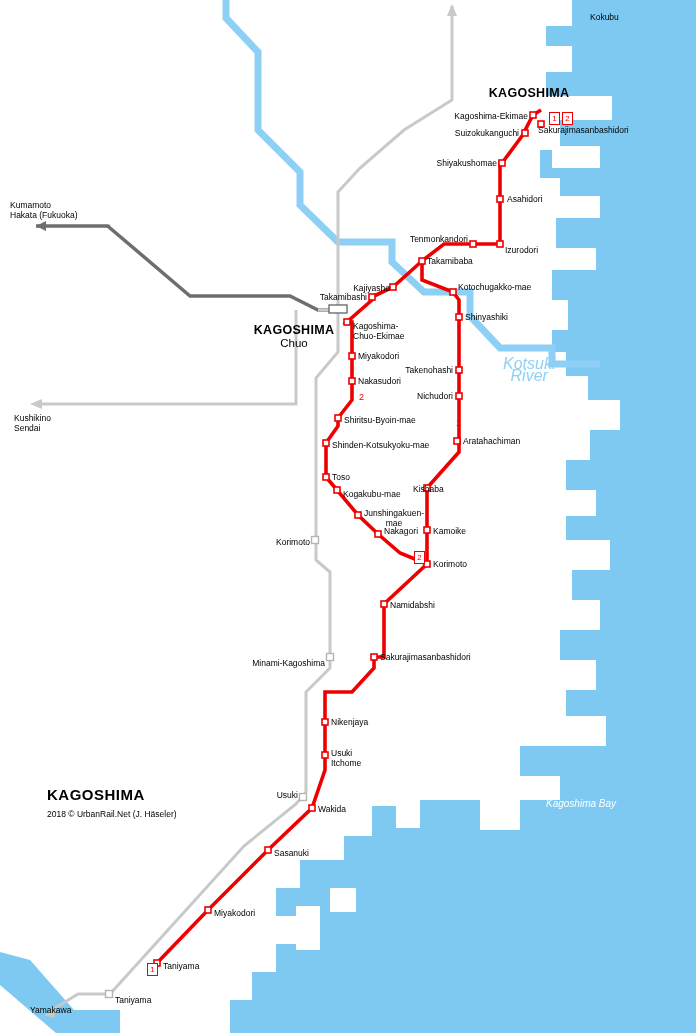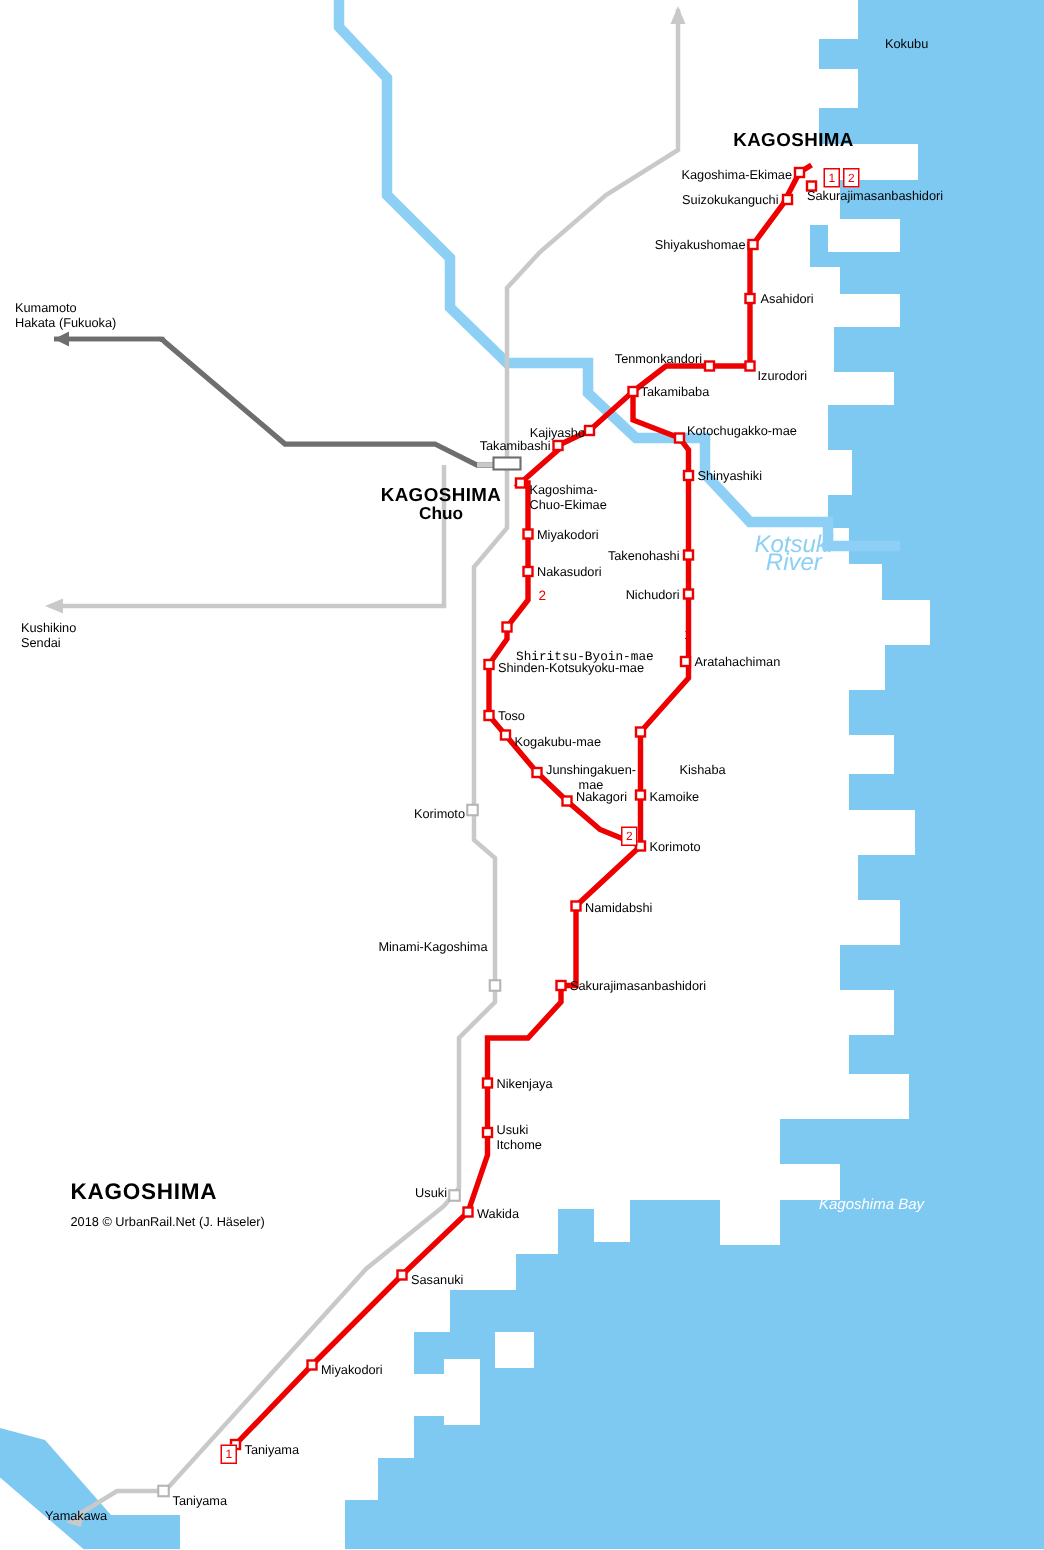--- a/index.html
+++ b/index.html
@@ -3,21 +3,21 @@
 <meta charset="utf-8">
 <style>
   html,body{margin:0;padding:0;background:#ffffff;}
   body{font-family:"Liberation Sans", sans-serif;}
   #map{position:relative;width:696px;height:1033px;overflow:hidden;background:#ffffff;}
   #map svg{position:absolute;top:0;left:0;}
   .lbl{position:absolute;font-family:"Liberation Sans", sans-serif;font-size:8.5px;color:#000;white-space:nowrap;line-height:10px;}
   .lbl.r{transform:translate(-100%,0);}
   .lbl.c{transform:translate(-50%,0);}
   .big{font-size:12.5px;font-weight:bold;letter-spacing:.3px;}
-  .bigc{font-size:11.5px;font-weight:bold;text-align:left;line-height:13px;}
+  .bigc{font-size:11.5px;font-weight:normal;text-align:left;line-height:13px;}
   .water-lbl{position:absolute;font-style:italic;font-size:10px;color:#ffffff;white-space:nowrap;line-height:12px;}
   .river-lbl{position:absolute;font-style:italic;font-size:16px;color:#8ed0f5;white-space:nowrap;line-height:12px;text-align:center;}
   .linenum{position:absolute;font-size:9px;color:#ee0000;font-weight:normal;}
   .boxnum{position:absolute;width:9px;height:11px;border:1.2px solid #ee0000;color:#ee0000;font-size:8px;line-height:11px;text-align:center;background:#fff;}
   
   #legend{position:absolute;left:47px;top:786px;width:145px;}
   #legend .ltitle{font-size:15px;font-weight:bold;letter-spacing:.5px;color:#000;margin-bottom:4px;}
   #legend .lbox{border:1px solid #333;padding:5px 7px 5px 7px;background:#fff;}
   #legend .lrow{display:flex;align-items:center;height:13px;}
   #legend .lswatch{width:28px;height:3px;margin-right:8px;flex:0 0 28px;}
@@ -154,62 +154,62 @@
       <div class="lbl" style="left: 427px; top: 256px;">Takamibaba</div>
       <div class="lbl r" style="left: 390px; top: 283px;">Kajiyasho</div>
       <div class="lbl r" style="left: 367px; top: 292px;">Takamibashi</div>
       <div class="lbl" style="left: 458px; top: 282px;">Kotochugakko-mae</div>
       <div class="lbl" style="left: 465px; top: 312px;">Shinyashiki</div>
       <div class="lbl" style="left: 353px; top: 321px;">Kagoshima-<br>Chuo-Ekimae</div>
       <div class="lbl" style="left: 358px; top: 351px;">Miyakodori</div>
       <div class="lbl" style="left: 358px; top: 376px;">Nakasudori</div>
       <div class="lbl r" style="left: 453px; top: 365px;">Takenohashi</div>
       <div class="lbl r" style="left: 453px; top: 391px;">Nichudori</div>
-      <div class="lbl" style="left: 344px; top: 433px; font-family: Liberation Mono, monospace;">Shiritsu-Byoin-mae</div>
+      <div class="lbl" style="left: 344px; top: 415px;">Shiritsu-Byoin-mae</div>
       <div class="lbl" style="left: 463px; top: 436px;">Aratahachiman</div>
       <div class="lbl" style="left: 332px; top: 440px;">Shinden-Kotsukyoku-mae</div>
       <div class="lbl" style="left: 332px; top: 472px;">Toso</div>
-      <div class="lbl" style="left: 453px; top: 484px; margin-top: 24px;">Kishaba</div>
+      <div class="lbl" style="left: 413px; top: 484px;">Kishaba</div>
       <div class="lbl" style="left: 343px; top: 489px;">Kogakubu-mae</div>
       <div class="lbl" style="left: 364px; top: 508px; text-align: center;">Junshingakuen-<br>mae</div>
       <div class="lbl" style="left: 384px; top: 526px;">Nakagori</div>
       <div class="lbl" style="left: 433px; top: 526px;">Kamoike</div>
       <div class="lbl" style="left: 433px; top: 559px;">Korimoto</div>
       <div class="lbl" style="left: 390px; top: 600px;">Namidabshi</div>
       <div class="lbl" style="left: 380px; top: 652px;">Sakurajimasanbashidori</div>
       <div class="lbl" style="left: 331px; top: 717px;">Nikenjaya</div>
       <div class="lbl" style="left: 331px; top: 748px;">Usuki<br>Itchome</div>
       <div class="lbl" style="left: 318px; top: 804px;">Wakida</div>
       <div class="lbl" style="left: 274px; top: 848px;">Sasanuki</div>
       <div class="lbl" style="left: 214px; top: 908px;">Miyakodori</div>
       <div class="lbl" style="left: 163px; top: 961px;">Taniyama</div>
     </div>
   <div id="jr-labels">
       <div class="lbl r" style="left: 310px; top: 537px;">Korimoto</div>
-      <div class="lbl r" style="left: 325px; top: 626px;">Minami-Kagoshima</div>
+      <div class="lbl r" style="left: 325px; top: 658px;">Minami-Kagoshima</div>
       <div class="lbl r" style="left: 298px; top: 790px;">Usuki</div>
       <div class="lbl" style="left: 115px; top: 995px;">Taniyama</div>
     </div>
   <div id="badges">
       <div class="boxnum" style="left: 549px; top: 112px;">1</div>
       <div class="boxnum" style="left: 562px; top: 112px;">2</div>
       <div class="linenum" style="left: 359px; top: 392px;">2</div>
       <div class="linenum" style="left: 456px; top: 418px;">1</div>
       <div class="boxnum" style="left: 414px; top: 551px;">2</div>
       <div class="boxnum" style="left: 147px; top: 963px;">1</div>
     </div>
   <div id="city-labels">
       <div class="lbl c big" style="left: 529px; top: 88px;">KAGOSHIMA</div>
       <div class="lbl c big" style="left: 294px; top: 325px;">KAGOSHIMA</div>
       <div class="lbl c bigc" style="left: 294px; top: 337px;">Chuo</div>
     </div>
   <div id="ext-labels">
       <div class="lbl" style="left: 10px; top: 200px;"><span>Kumamoto</span><br><span>Hakata (Fukuoka)</span></div>
       <div class="lbl" style="left: 14px; top: 413px;"><span>Kushikino</span><br><span>Sendai</span></div>
-      <div class="lbl" style="left: 590px; top: 24px;">Kokubu</div>
+      <div class="lbl" style="left: 590px; top: 12px;">Kokubu</div>
       <div class="lbl" style="left: 30px; top: 1005px;">Yamakawa</div>
     </div>
 
   <div class="river-lbl" style="left:503px;top:358px;">
     <span>Kotsuki</span><br><span>River</span>
   </div>
   <div class="water-lbl" style="left:546px;top:798px;">Kagoshima Bay</div>
 
   <div id="legend">
     <div class="ltitle">KAGOSHIMA</div>

